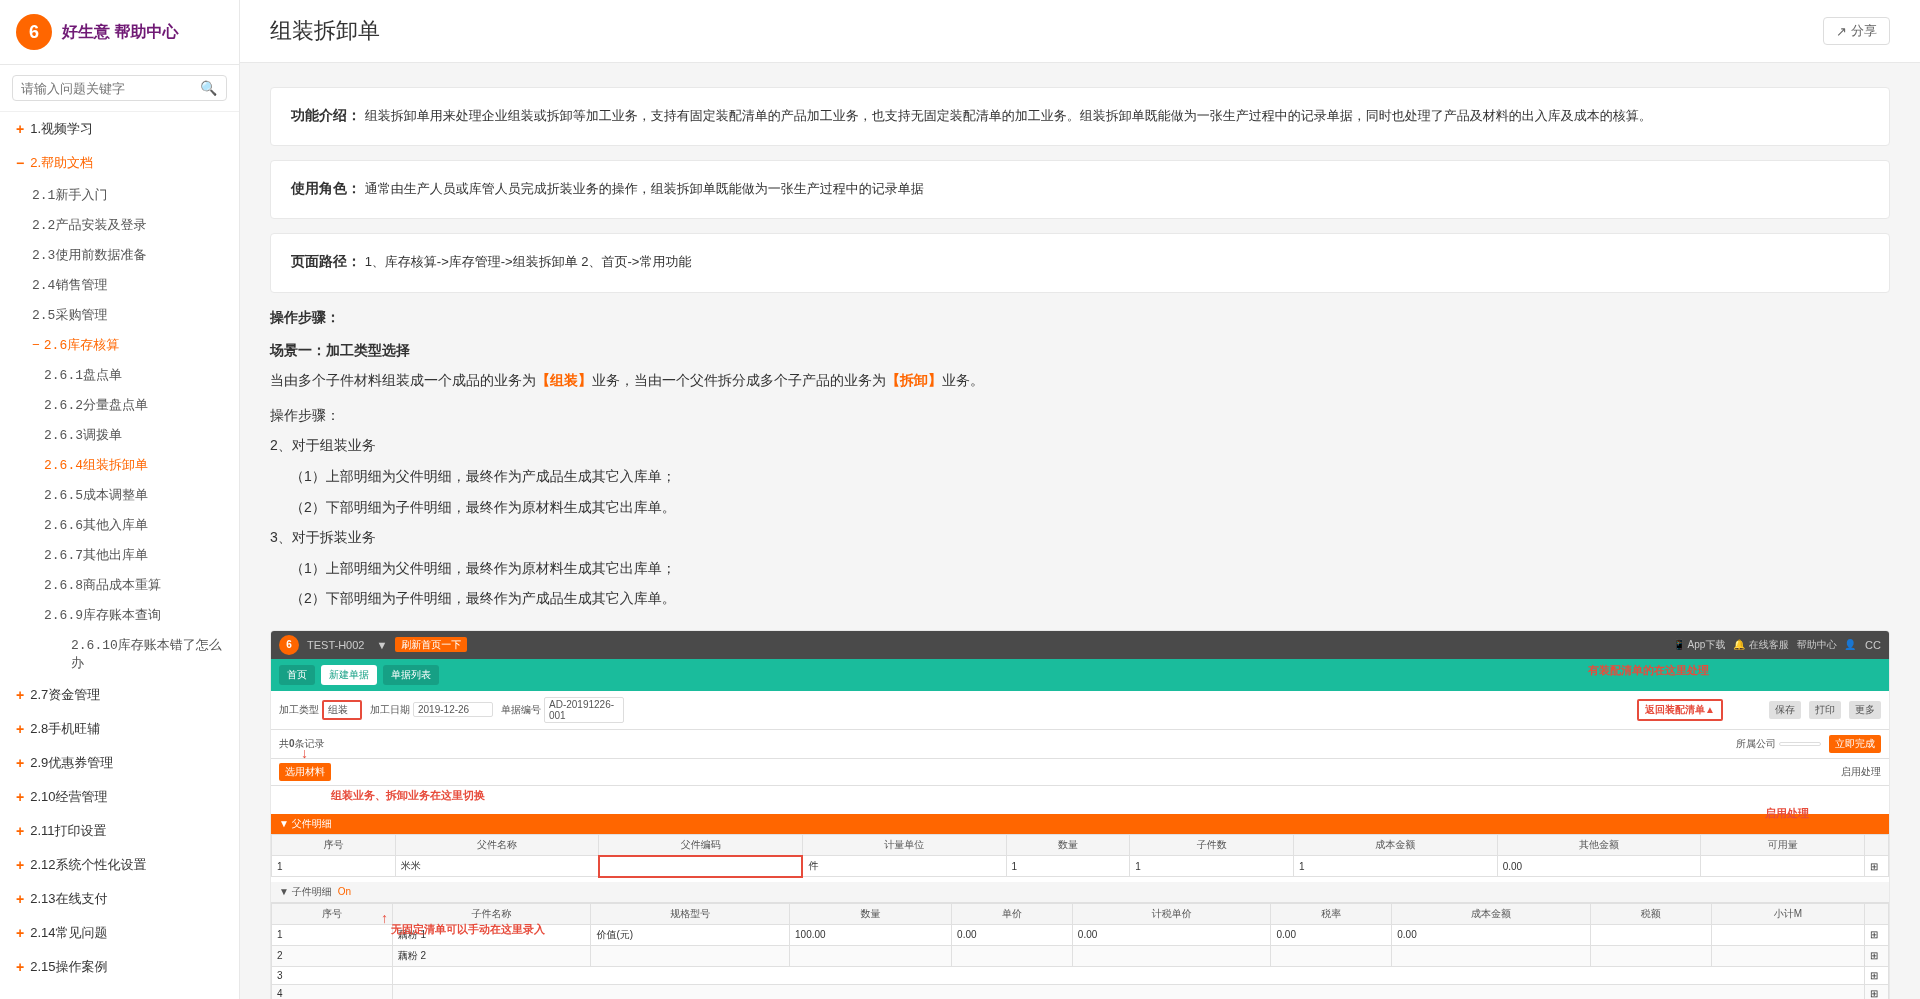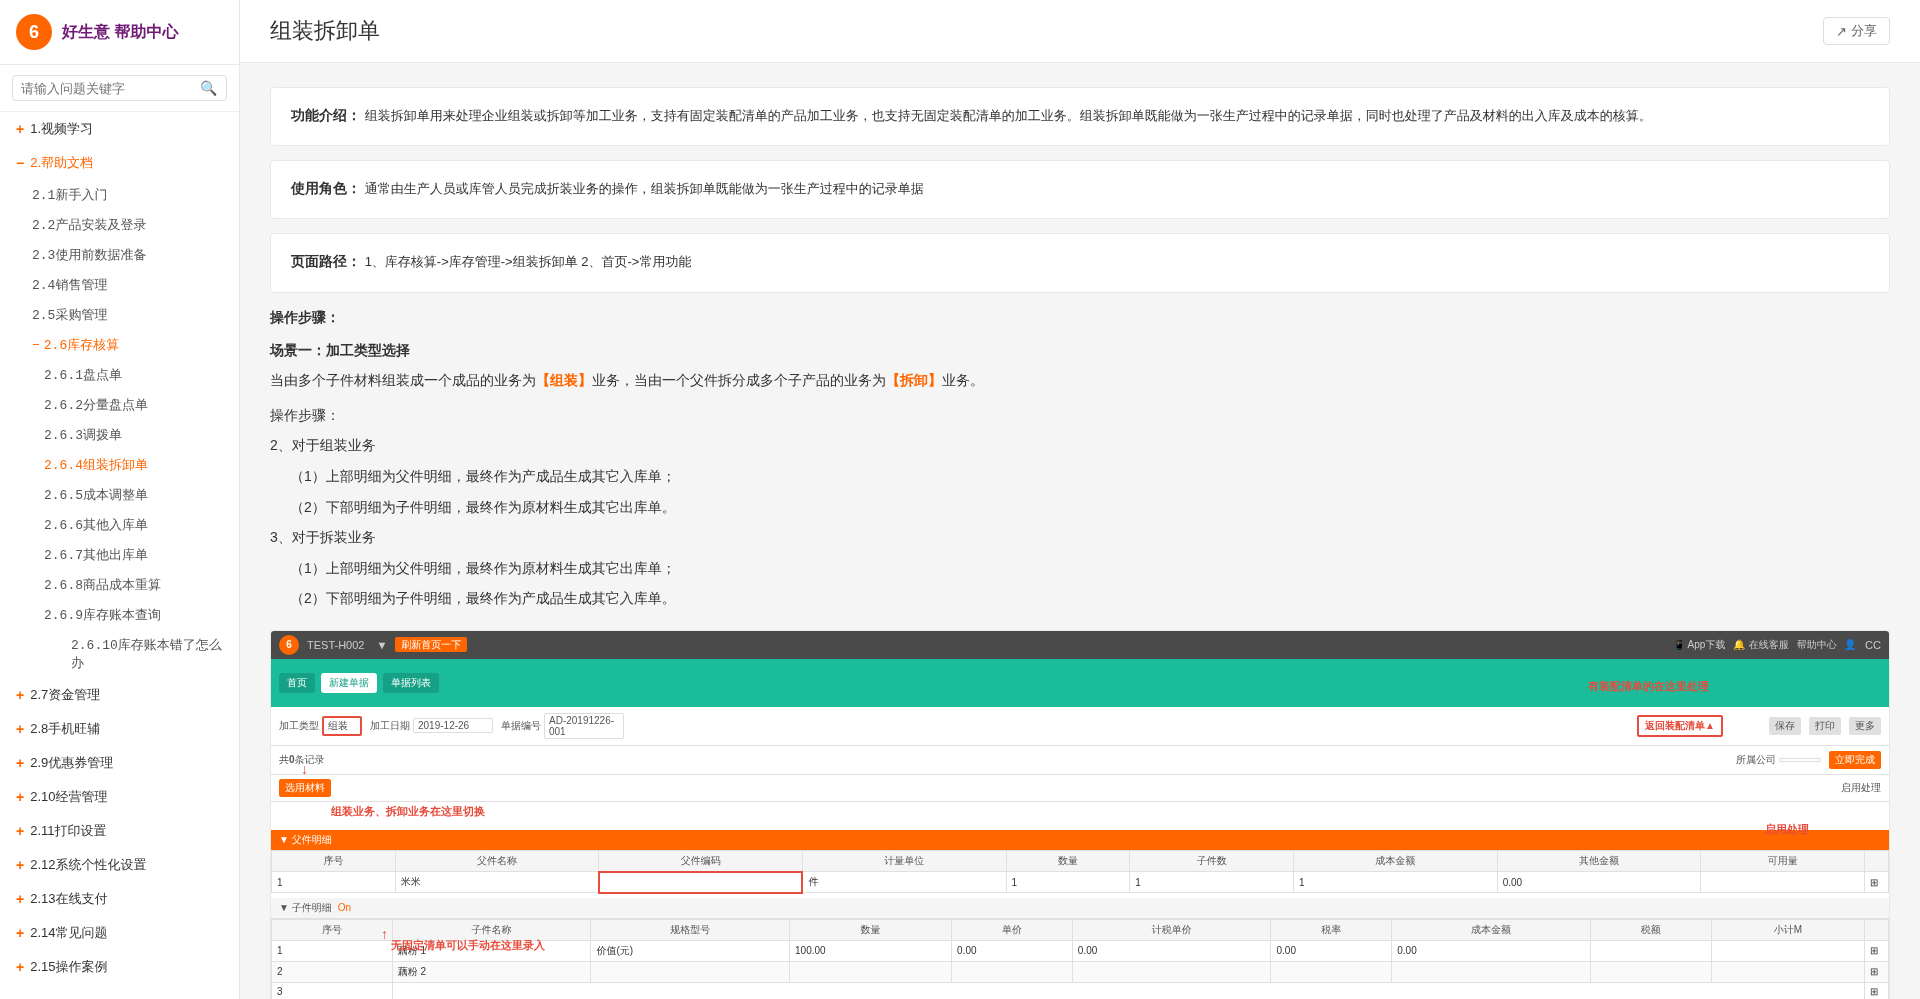--- a/index.html
+++ b/index.html
@@ -179,21 +179,21 @@
       display: flex; align-items: center; justify-content: center;
       color: #fff; font-size: 10px; font-weight: bold;
     }
     .mock-topbar-text { color: #ccc; font-size: 11px; }
     .mock-topbar-right { margin-left: auto; display: flex; gap: 8px; align-items: center; }
     .mock-topbar-btn { background: #f60; color: #fff; padding: 2px 6px; border-radius: 2px; font-size: 10px; }
     .mock-topbar-icon { color: #ccc; font-size: 10px; }
 
     .mock-subbar {
       background: #1abc9c;
-      height: 48px;
+      height: 32px;
       display: flex;
       align-items: center;
       padding: 0 8px;
       gap: 6px;
     }
     .mock-tab { background: #16a085; color: #fff; padding: 3px 8px; border-radius: 3px; font-size: 10px; }
     .mock-tab.active { background: #fff; color: #16a085; }
 
     .mock-toolbar {
       background: #fff;

